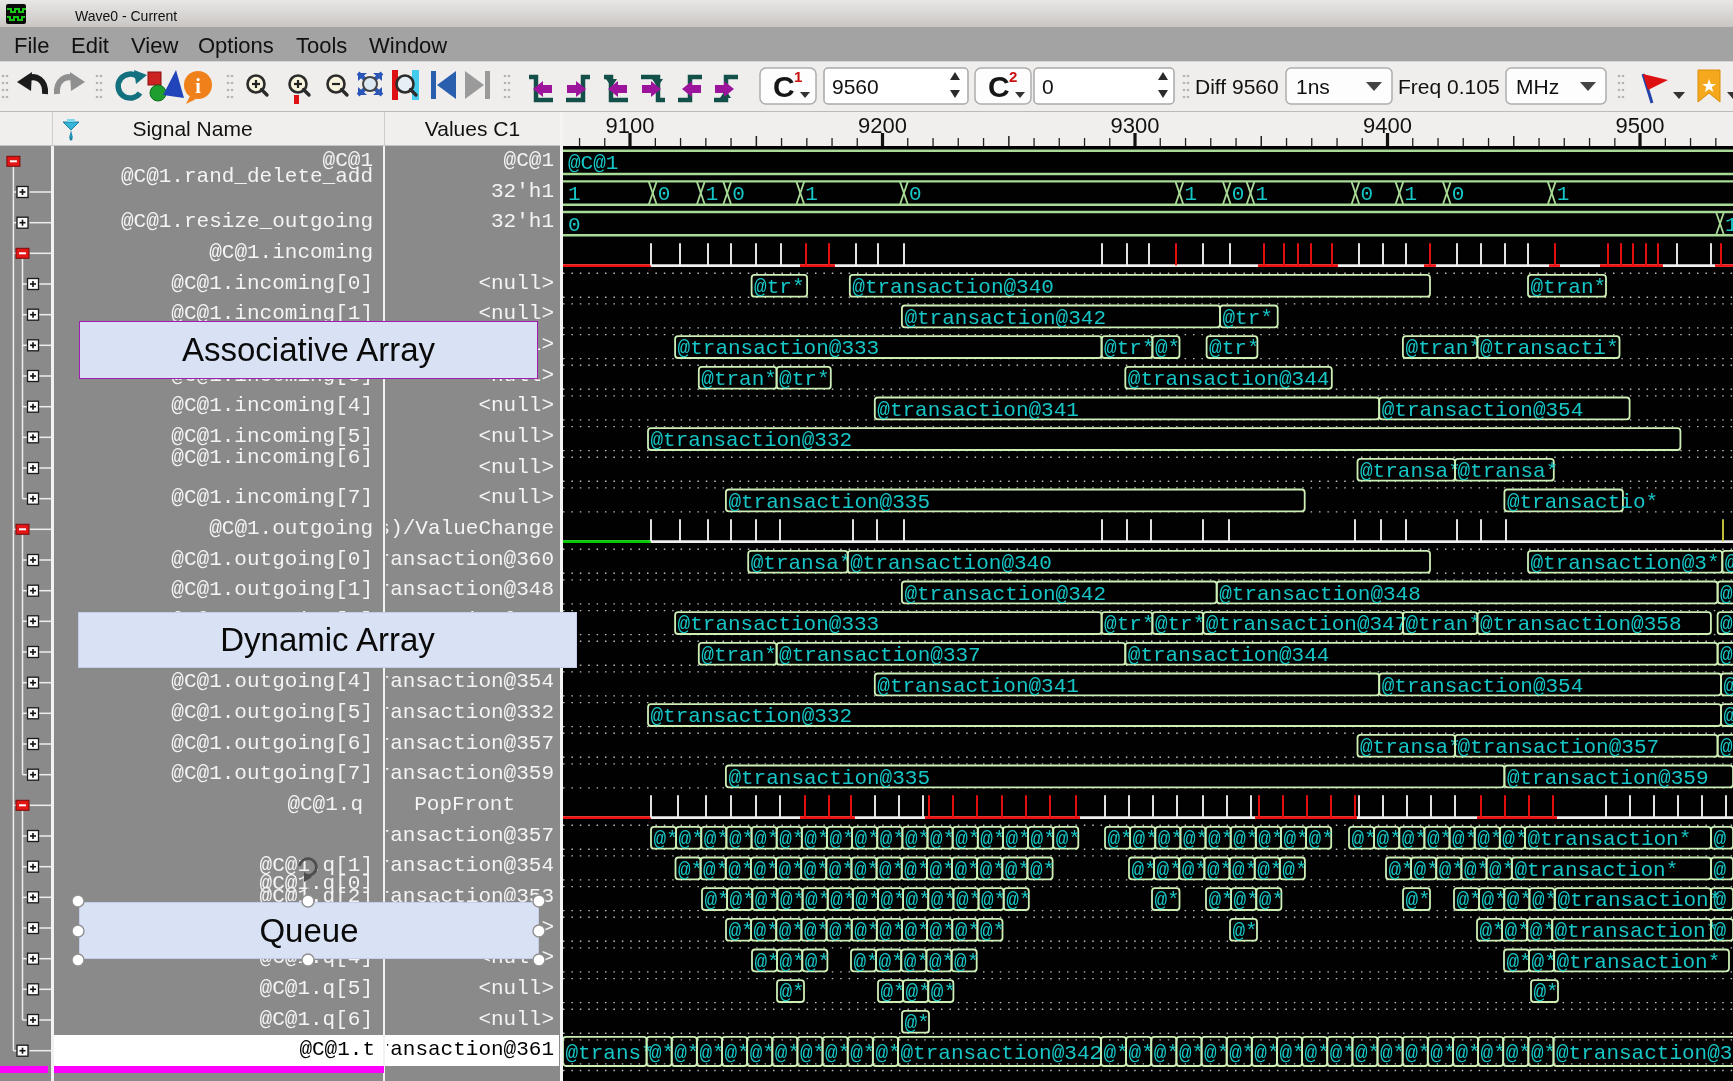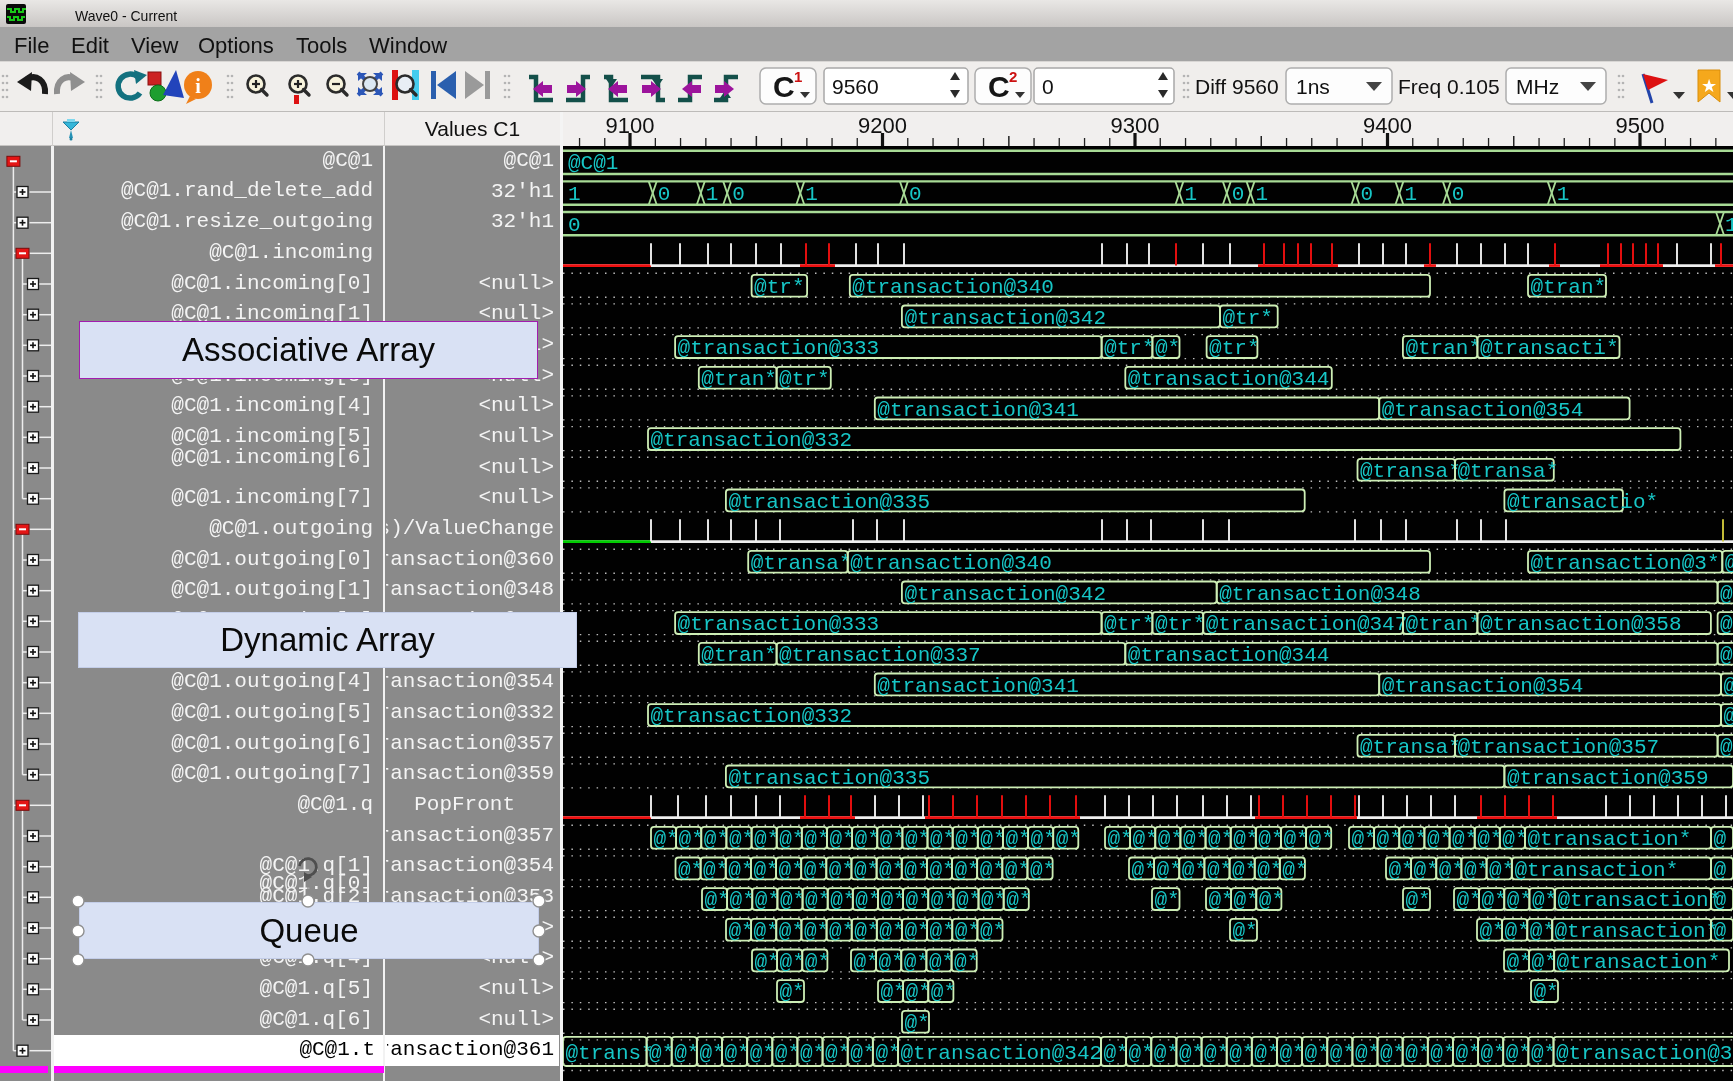--- a/index.html
+++ b/index.html
@@ -162,37 +162,38 @@
     <line x1="1643" y1="74" x2="1652" y2="103" stroke="#2244aa" stroke-width="3"></line>
     <path d="M 1643 74 L 1668 80 L 1648 90 Z" fill="#dd1111"></path>
     <polygon points="1673,92 1685,92 1679,99" fill="#333"></polygon>
     <path d="M 1698 70 L 1720 70 L 1720 102 L 1709 93 L 1698 102 Z" fill="#f5a81c" stroke="#d98d0a" stroke-width="1"></path>
     <text x="1709" y="92" font-family="Liberation Sans" font-size="18" fill="#fff" text-anchor="middle">★</text>
     <polygon points="1727,92 1739,92 1733,99" fill="#333"></polygon>
   </svg>
 <div class="abs" style="left:0;top:112px;width:1733px;height:34px;background:#f1efee;border-bottom:1px solid #c6c4c2;">
     <div class="abs" style="left:52px;top:0;width:1px;height:34px;background:#d0cecc;"></div>
     <div class="abs" style="left:384px;top:0;width:1px;height:34px;background:#d0cecc;"></div>
+    <div class="abs" style="left:0;top:5px;width:385px;text-align:center;font-size:21px;color:#111;">Signal Name</div>
     <div class="abs" style="left:385px;top:5px;width:175px;text-align:center;font-size:21px;color:#111;">Values C1</div>
     <svg width="22" height="26" style="position:absolute;left:60px;top:4px">
       <polygon points="3,6 19,6 11,14" fill="#35b6d9" stroke="#1b7fa0" stroke-width="1"></polygon>
       <polygon points="7,3 15,3 15,6 7,6" fill="#7fd8ee"></polygon>
       <polygon points="11,14 13,22 9,22" fill="#2591b5"></polygon>
       <circle cx="11" cy="23" r="1.5" fill="#1b7fa0"></circle>
     </svg>
   </div>
 <div class="abs" style="left:0;top:146px;width:563px;height:935px;background:#8a8a8a;"></div>
 <div class="abs" style="left:51px;top:146px;width:2.5px;height:935px;background:#f2f2f2;"></div>
 <div class="abs" style="left:383px;top:146px;width:2px;height:935px;background:#f2f2f2;"></div>
 <div class="abs" style="left:559.5px;top:112px;width:3px;height:969px;background:#f4f4f4;"></div>
 <div style="position:absolute;left:54px;top:146.0px;width:327px;height:30.7px;overflow:hidden;text-align:right;font-family:'Liberation Mono';font-size:21px;line-height:30.7px;white-space:nowrap;color:#f4f4f4;padding-right:8px;">@C@1</div>
 <div style="position:absolute;left:386px;top:146.0px;width:173px;height:30.7px;overflow:hidden;">
     <div style="position:absolute;right:5px;top:0;height:30.7px;line-height:30.7px;font-family:'Liberation Mono';font-size:21px;white-space:nowrap;color:#f4f4f4;">@C@1</div>
   </div>
-<div style="position:absolute;left:54px;top:176px;width:327px;height:30.7px;overflow:hidden;text-align:right;font-family:'Liberation Mono';font-size:21px;line-height:30.7px;white-space:nowrap;color:#f4f4f4;padding-right:8px;">@C@1.rand_delete_add</div>
+<div style="position:absolute;left:54px;top:162px;width:327px;height:30.7px;overflow:hidden;text-align:right;font-family:'Liberation Mono';font-size:21px;line-height:30.7px;white-space:nowrap;color:#f4f4f4;padding-right:8px;">@C@1.rand_delete_add</div>
 <div style="position:absolute;left:386px;top:176.7px;width:173px;height:30.7px;overflow:hidden;">
     <div style="position:absolute;right:5px;top:0;height:30.7px;line-height:30.7px;font-family:'Liberation Mono';font-size:21px;white-space:nowrap;color:#f4f4f4;">32'h1</div>
   </div>
 <div style="position:absolute;left:54px;top:207.3px;width:327px;height:30.7px;overflow:hidden;text-align:right;font-family:'Liberation Mono';font-size:21px;line-height:30.7px;white-space:nowrap;color:#f4f4f4;padding-right:8px;">@C@1.resize_outgoing</div>
 <div style="position:absolute;left:386px;top:207.3px;width:173px;height:30.7px;overflow:hidden;">
     <div style="position:absolute;right:5px;top:0;height:30.7px;line-height:30.7px;font-family:'Liberation Mono';font-size:21px;white-space:nowrap;color:#f4f4f4;">32'h1</div>
   </div>
 <div style="position:absolute;left:54px;top:238.0px;width:327px;height:30.7px;overflow:hidden;text-align:right;font-family:'Liberation Mono';font-size:21px;line-height:30.7px;white-space:nowrap;color:#f4f4f4;padding-right:8px;">@C@1.incoming</div>
 <div style="position:absolute;left:54px;top:268.7px;width:327px;height:30.7px;overflow:hidden;text-align:right;font-family:'Liberation Mono';font-size:21px;line-height:30.7px;white-space:nowrap;color:#f4f4f4;padding-right:8px;">@C@1.incoming[0]</div>
 <div style="position:absolute;left:386px;top:268.7px;width:173px;height:30.7px;overflow:hidden;">
@@ -255,21 +256,21 @@
     <div style="position:absolute;right:5px;top:0;height:30.7px;line-height:30.7px;font-family:'Liberation Mono';font-size:21px;white-space:nowrap;color:#f4f4f4;">transaction@332</div>
   </div>
 <div style="position:absolute;left:54px;top:728.7px;width:327px;height:30.7px;overflow:hidden;text-align:right;font-family:'Liberation Mono';font-size:21px;line-height:30.7px;white-space:nowrap;color:#f4f4f4;padding-right:8px;">@C@1.outgoing[6]</div>
 <div style="position:absolute;left:386px;top:728.7px;width:173px;height:30.7px;overflow:hidden;">
     <div style="position:absolute;right:5px;top:0;height:30.7px;line-height:30.7px;font-family:'Liberation Mono';font-size:21px;white-space:nowrap;color:#f4f4f4;">transaction@357</div>
   </div>
 <div style="position:absolute;left:54px;top:759.3px;width:327px;height:30.7px;overflow:hidden;text-align:right;font-family:'Liberation Mono';font-size:21px;line-height:30.7px;white-space:nowrap;color:#f4f4f4;padding-right:8px;">@C@1.outgoing[7]</div>
 <div style="position:absolute;left:386px;top:759.3px;width:173px;height:30.7px;overflow:hidden;">
     <div style="position:absolute;right:5px;top:0;height:30.7px;line-height:30.7px;font-family:'Liberation Mono';font-size:21px;white-space:nowrap;color:#f4f4f4;">transaction@359</div>
   </div>
-<div style="position:absolute;left:54px;top:790.0px;width:327px;height:30.7px;overflow:hidden;text-align:right;font-family:'Liberation Mono';font-size:21px;line-height:30.7px;white-space:nowrap;color:#f4f4f4;padding-right:8px;">@C@1.q</div>
+<div style="position:absolute;left:44px;top:790.0px;width:327px;height:30.7px;overflow:hidden;text-align:right;font-family:'Liberation Mono';font-size:21px;line-height:30.7px;white-space:nowrap;color:#f4f4f4;padding-right:8px;">@C@1.q</div>
 <div style="position:absolute;left:382px;top:790.0px;width:138px;height:30.7px;overflow:hidden;">
     <div style="position:absolute;right:5px;top:0;height:30.7px;line-height:30.7px;font-family:'Liberation Mono';font-size:21px;white-space:nowrap;color:#f4f4f4;">PopFront</div>
   </div>
 <div style="position:absolute;left:54px;top:820.7px;width:327px;height:30.7px;overflow:hidden;text-align:right;font-family:'Liberation Mono';font-size:21px;line-height:30.7px;white-space:nowrap;color:#f4f4f4;padding-right:8px;margin-top:48px;">@C@1.q[0]</div>
 <div style="position:absolute;left:386px;top:820.7px;width:173px;height:30.7px;overflow:hidden;">
     <div style="position:absolute;right:5px;top:0;height:30.7px;line-height:30.7px;font-family:'Liberation Mono';font-size:21px;white-space:nowrap;color:#f4f4f4;">transaction@357</div>
   </div>
 <div style="position:absolute;left:54px;top:851.3px;width:327px;height:30.7px;overflow:hidden;text-align:right;font-family:'Liberation Mono';font-size:21px;line-height:30.7px;white-space:nowrap;color:#f4f4f4;padding-right:8px;">@C@1.q[1]</div>
 <div style="position:absolute;left:386px;top:851.3px;width:173px;height:30.7px;overflow:hidden;">
     <div style="position:absolute;right:5px;top:0;height:30.7px;line-height:30.7px;font-family:'Liberation Mono';font-size:21px;white-space:nowrap;color:#f4f4f4;">transaction@354</div>

